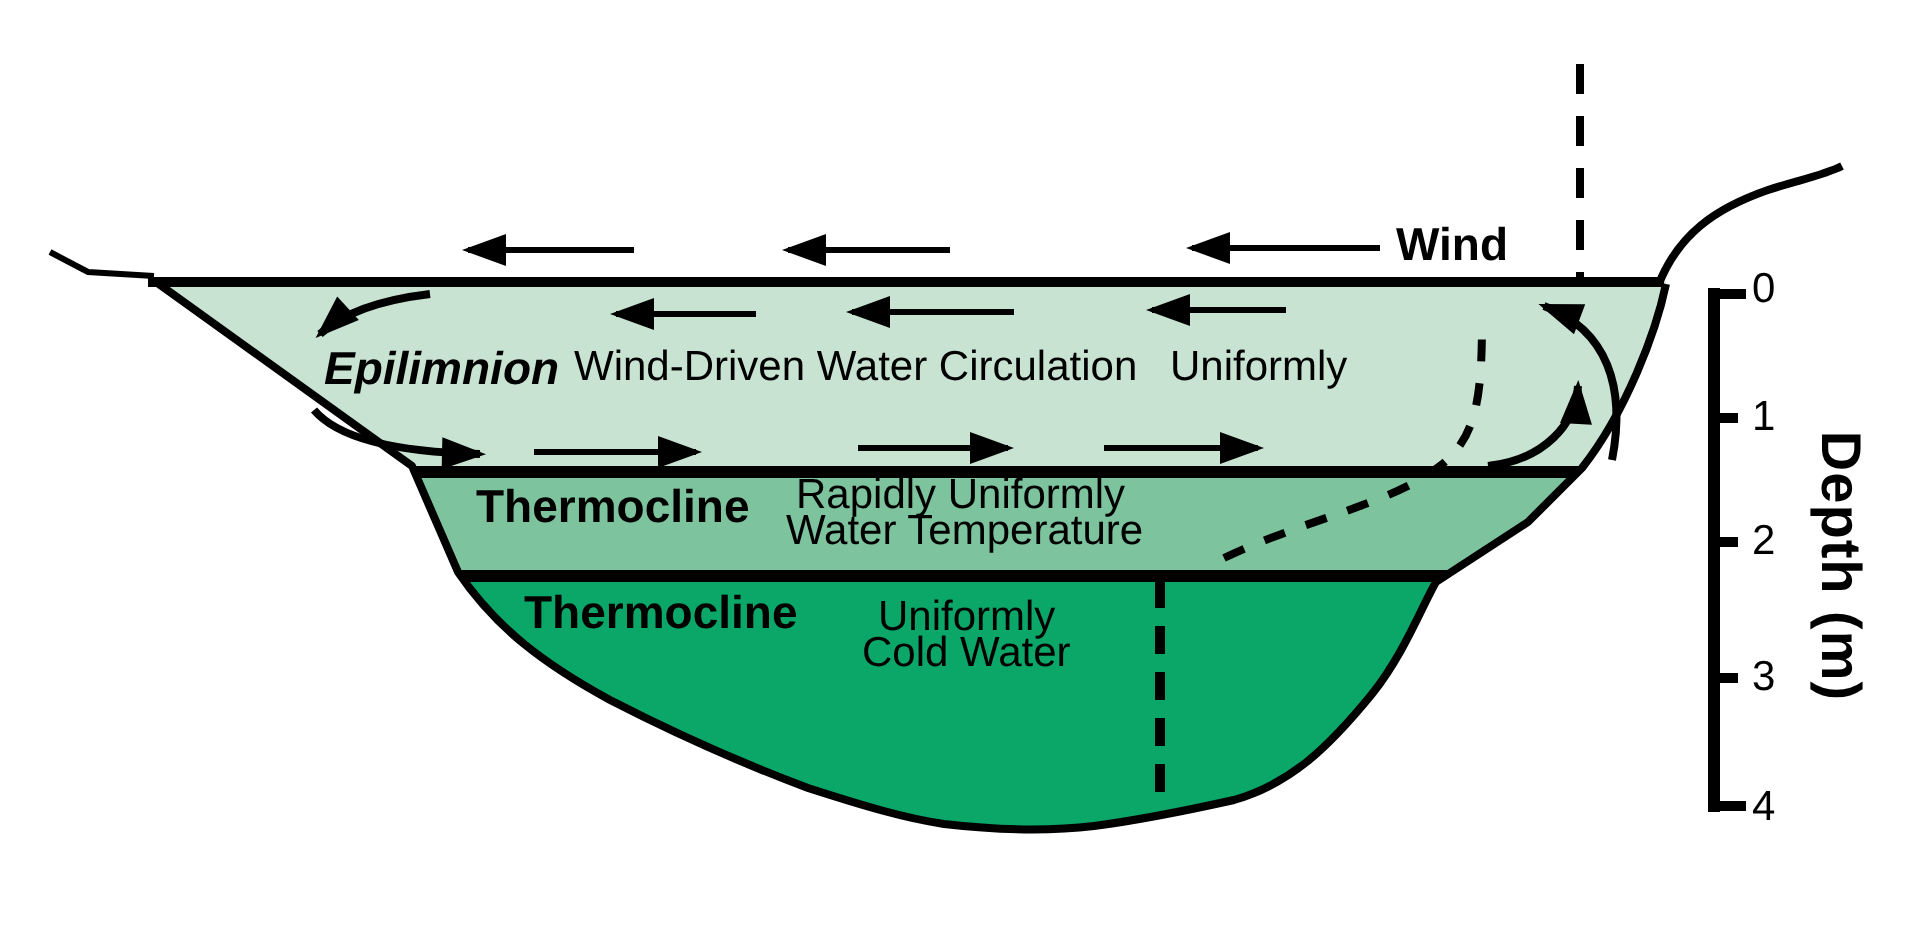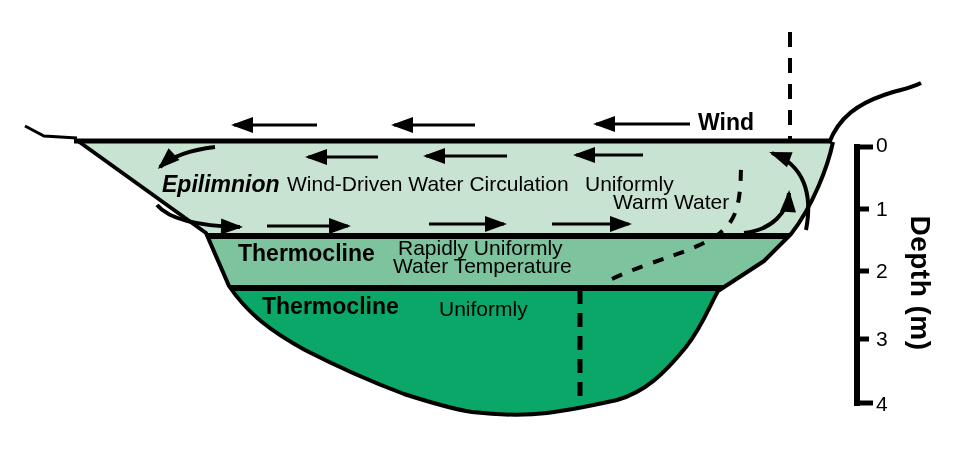--- a/index.html
+++ b/index.html
@@ -114,28 +114,28 @@
       <line x1="857" y1="339" x2="869" y2="339" stroke="#000" stroke-width="5"></line>
       <line x1="857" y1="403" x2="873" y2="403" stroke="#000" stroke-width="5"></line>
     </g>
   </svg>
 
   <span class="lbl b s23" style="left:698px;top:110px;">Wind</span>
 
   <span class="lbl b s23" style="left:162px;top:172px;font-style:italic;">Epilimnion</span>
   <span class="lbl s21" style="left:287px;top:173px;">Wind-Driven Water Circulation</span>
   <span class="lbl s21" style="left:585px;top:173px;">Uniformly</span>
-  <span class="lbl s21" style="left:613px;top:191px;">Warm Water</span>
 
   <span class="lbl b s23" style="left:213px;top:241px;margin-left:25px;">Thermocline</span>
   <span class="lbl s21" style="left:398px;top:237px;">Rapidly Uniformly</span>
   <span class="lbl s21" style="left:393px;top:255px;">Water Temperature</span>
 
   <span class="lbl b s23" style="left:262px;top:294px;">Thermocline</span>
   <span class="lbl s21" style="left:439px;top:298px;">Uniformly</span>
+  <span class="lbl s21" style="left:431px;top:316px;">Cold Water</span>
 
   <span class="lbl tick" style="left:876px;top:134px;">0</span>
   <span class="lbl tick" style="left:876px;top:198px;">1</span>
   <span class="lbl tick" style="left:876px;top:260px;">2</span>
   <span class="lbl tick" style="left:876px;top:328px;">3</span>
   <span class="lbl tick" style="left:876px;top:393px;">4</span>
 
   <div class="lbl axis" style="left:841px;top:269px;">Depth (m)</div>
 
 </div>

